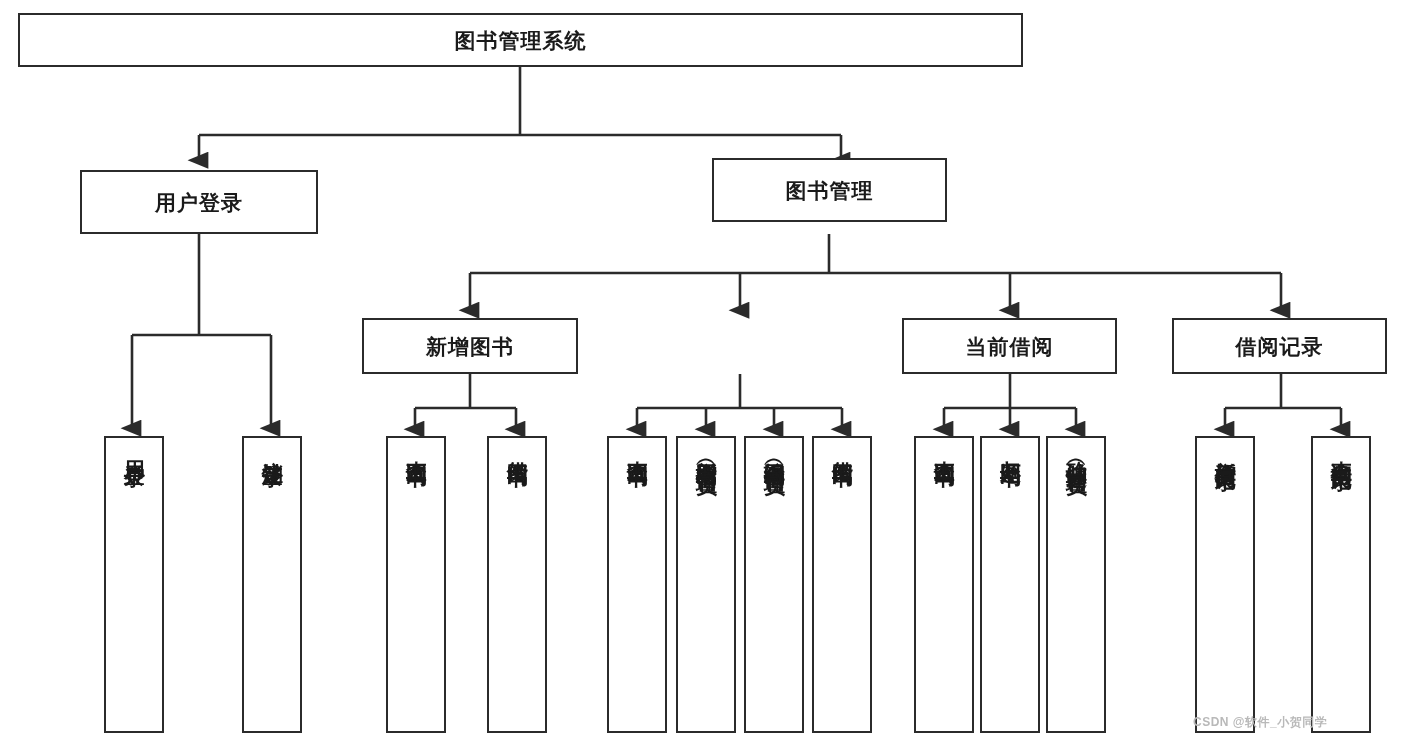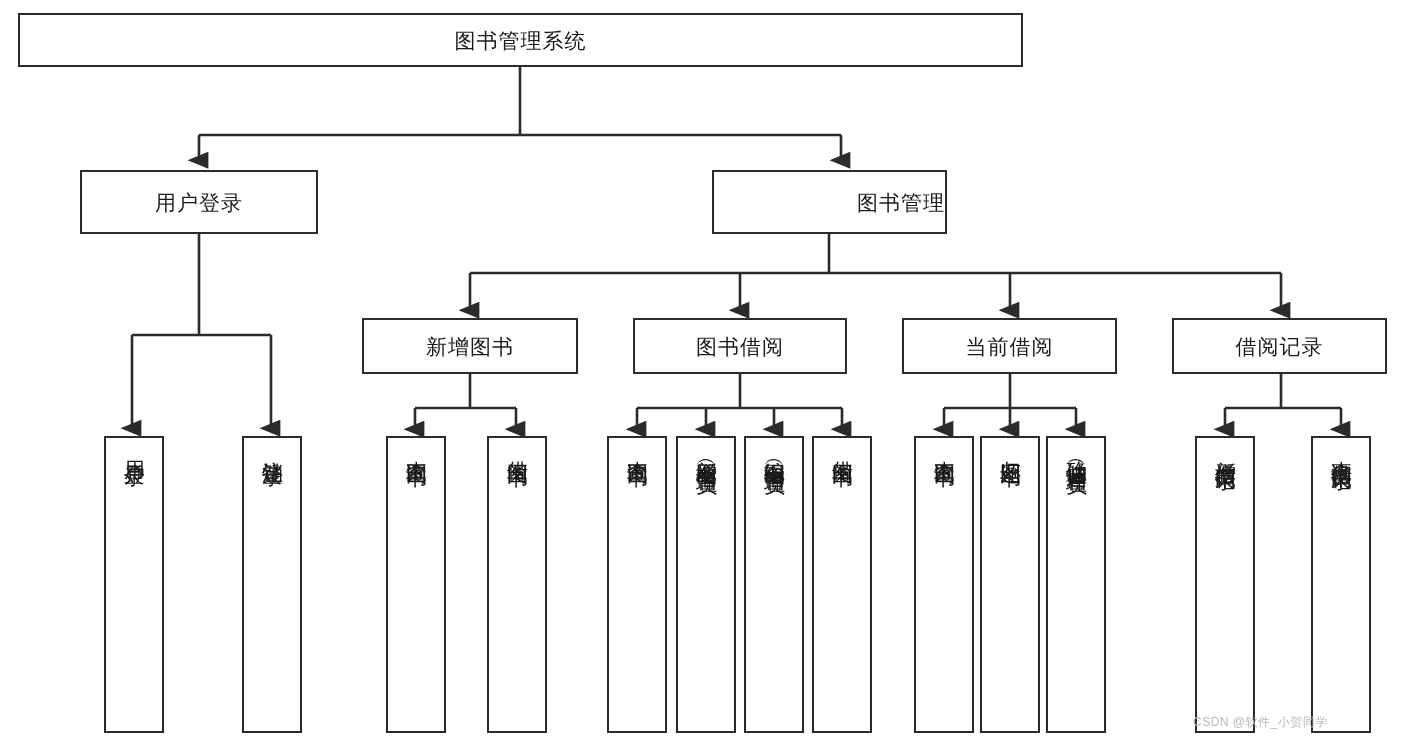--- a/index.html
+++ b/index.html
@@ -9,20 +9,21 @@
   }
   body {
     font-family: "Liberation Sans", "DejaVu Sans", sans-serif;
   }
   #diagram-root {
     position: relative;
     width: 1405px;
     height: 747px;
     background: #ffffff;
     overflow: hidden;
+    font-weight: bold;
   }
   svg.edges {
     position: absolute;
     left: 0;
     top: 0;
     width: 1405px;
     height: 747px;
     pointer-events: none;
   }
   .node {
@@ -123,31 +124,28 @@
   </svg>
 
   <div class="node node-h" style="left:18px; top:13px; width:1005px; height:54px;">
     <span class="label">图书管理系统</span>
   </div>
 
   <div class="node node-h" style="left:80px; top:170px; width:238px; height:64px;">
     <span class="label">用户登录</span>
   </div>
 
-  <div class="node node-h" style="left:712px; top:170px; width:235px; height:64px;justify-content:flex-end;">
+  <div class="node node-h" style="left:712px; top:158px; width:235px; height:64px;">
     <span class="label">图书管理</span>
   </div>
 
   <div class="node node-h" style="left:362px; top:318px; width:216px; height:56px;">
     <span class="label">新增图书</span>
   </div>
 
-  <div class="node node-h" style="left:633px; top:318px; width:214px; height:56px;">
-    <span class="label">图书借阅</span>
-  </div>
 
   <div class="node node-h" style="left:1172px; top:318px; width:215px; height:56px;">
     <span class="label">借阅记录</span>
   </div>
 
   <div class="node node-h" style="left:902px; top:318px; width:215px; height:56px;">
     <span class="label">当前借阅</span>
   </div>
 
   <div class="node node-v" style="left:104px; top:436px; width:60px; height:297px;">

